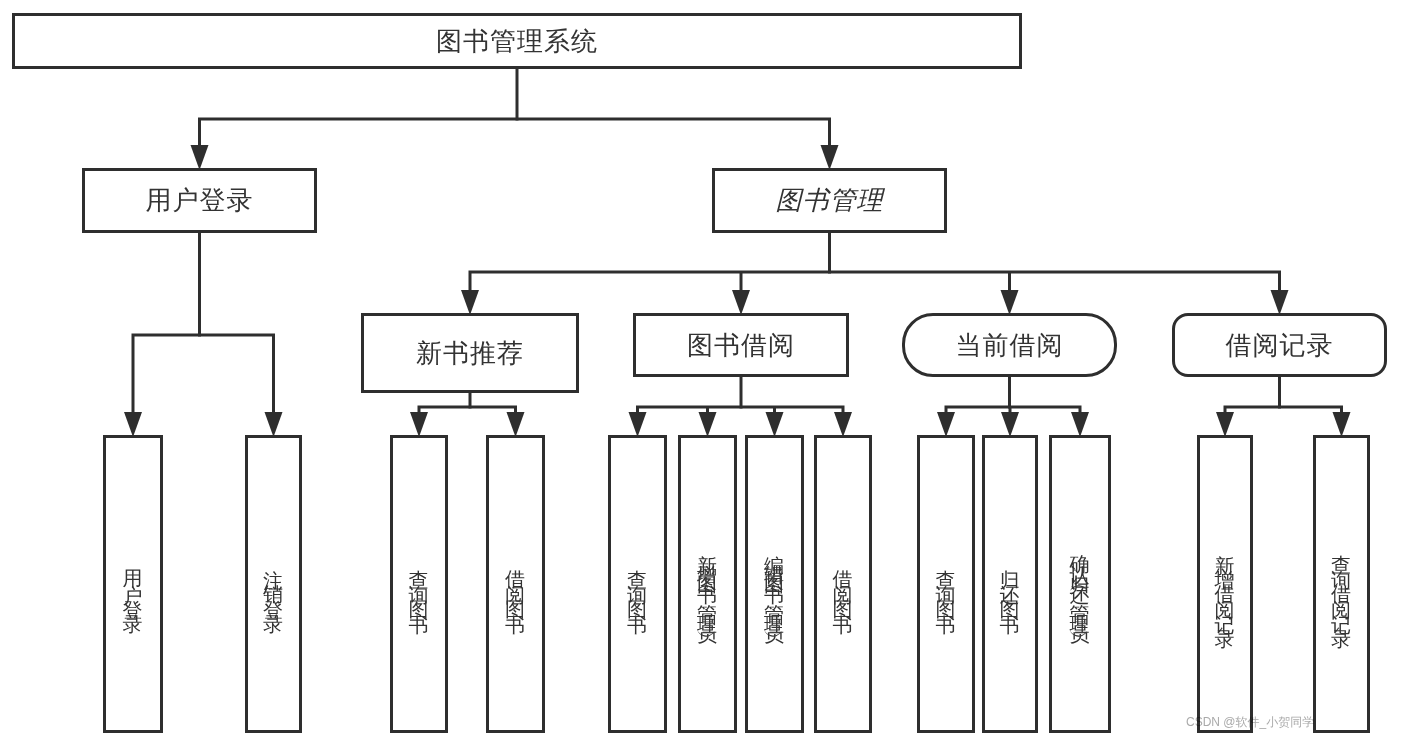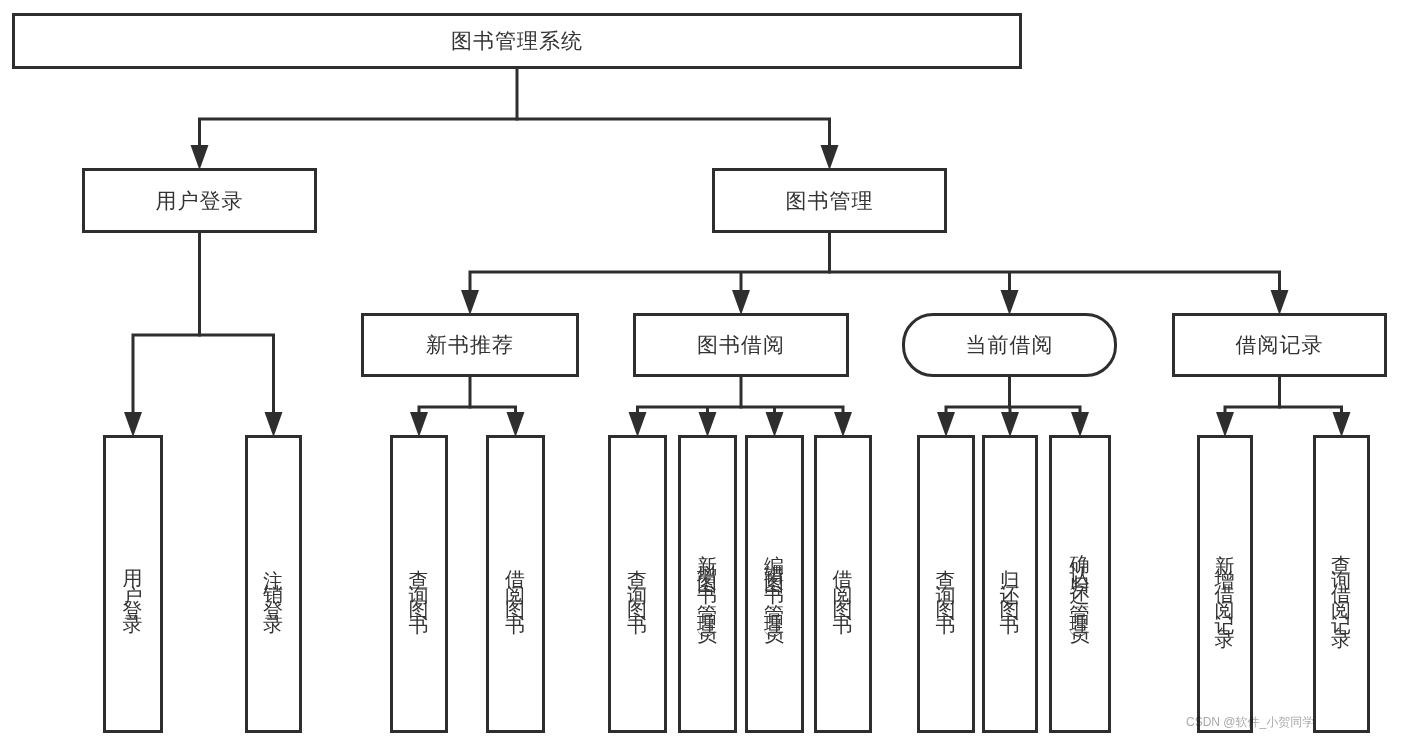--- a/index.html
+++ b/index.html
@@ -31,21 +31,21 @@
     position: absolute;
     box-sizing: border-box;
     border: 3px solid #2e2e2e;
     background: #ffffff;
     display: flex;
     align-items: center;
     justify-content: center;
     z-index: 2;
   }
   .hlabel {
-    font-size: 21px;
+    font-size: 26px;
     letter-spacing: 1px;
     white-space: nowrap;
   }
   .leaf {
     writing-mode: vertical-rl;
     text-orientation: mixed;
     font-size: 20px;
     letter-spacing: 15px;
     line-height: 1;
   }
@@ -126,26 +126,26 @@
       <path d="M1279.5,377 V408.5"></path>
       <path d="M1225,414 V407 H1341.5 V414"></path>
       <polygon points="1216,412 1234,412 1225,437"></polygon>
       <polygon points="1332.5,412 1350.5,412 1341.5,437"></polygon>
     </g>
   </svg>
 
   <div class="box hlabel" style="left:12px; top:13px; width:1010px; height:56px;">图书管理系统</div>
 
   <div class="box hlabel" style="left:82px; top:168px; width:235px; height:65px;">用户登录</div>
-  <div class="box hlabel" style="left:712px; top:168px; width:235px; height:65px;">图书管理</div>
+  <div class="box hlabel" style="left:712px; top:168px; width:235px; height:65px;font-style:italic;">图书管理</div>
 
-  <div class="box hlabel" style="left:361px; top:313px; width:218px; height:64px;">新书推荐</div>
+  <div class="box hlabel" style="left:361px; top:313px; width:218px; height:80px;">新书推荐</div>
   <div class="box hlabel" style="left:633px; top:313px; width:216px; height:64px;font-family:Liberation Mono, monospace;">图书借阅</div>
   <div class="box hlabel" style="left:902px; top:313px; width:215px; height:64px;border-radius:31px;">当前借阅</div>
-  <div class="box hlabel" style="left:1172px; top:313px; width:215px; height:64px;">借阅记录</div>
+  <div class="box hlabel" style="left:1172px; top:313px; width:215px; height:64px;border-radius:16px;">借阅记录</div>
 
   <div class="box leaf" style="left:103px; top:435px; width:60px; height:298px;">用户登录</div>
   <div class="box leaf" style="left:245px; top:435px; width:57px; height:298px;">注销登录</div>
 
   <div class="box leaf" style="left:390px; top:435px; width:58px; height:298px;">查询图书</div>
   <div class="box leaf" style="left:486px; top:435px; width:59px; height:298px;">借阅图书</div>
 
   <div class="box leaf" style="left:608px; top:435px; width:59px; height:298px;">查询图书</div>
   <div class="box leaf tight" style="left:678px; top:435px; width:59px; height:298px;">新增图书（管理员）</div>
   <div class="box leaf tight" style="left:745px; top:435px; width:59px; height:298px;">编辑图书（管理员）</div>

